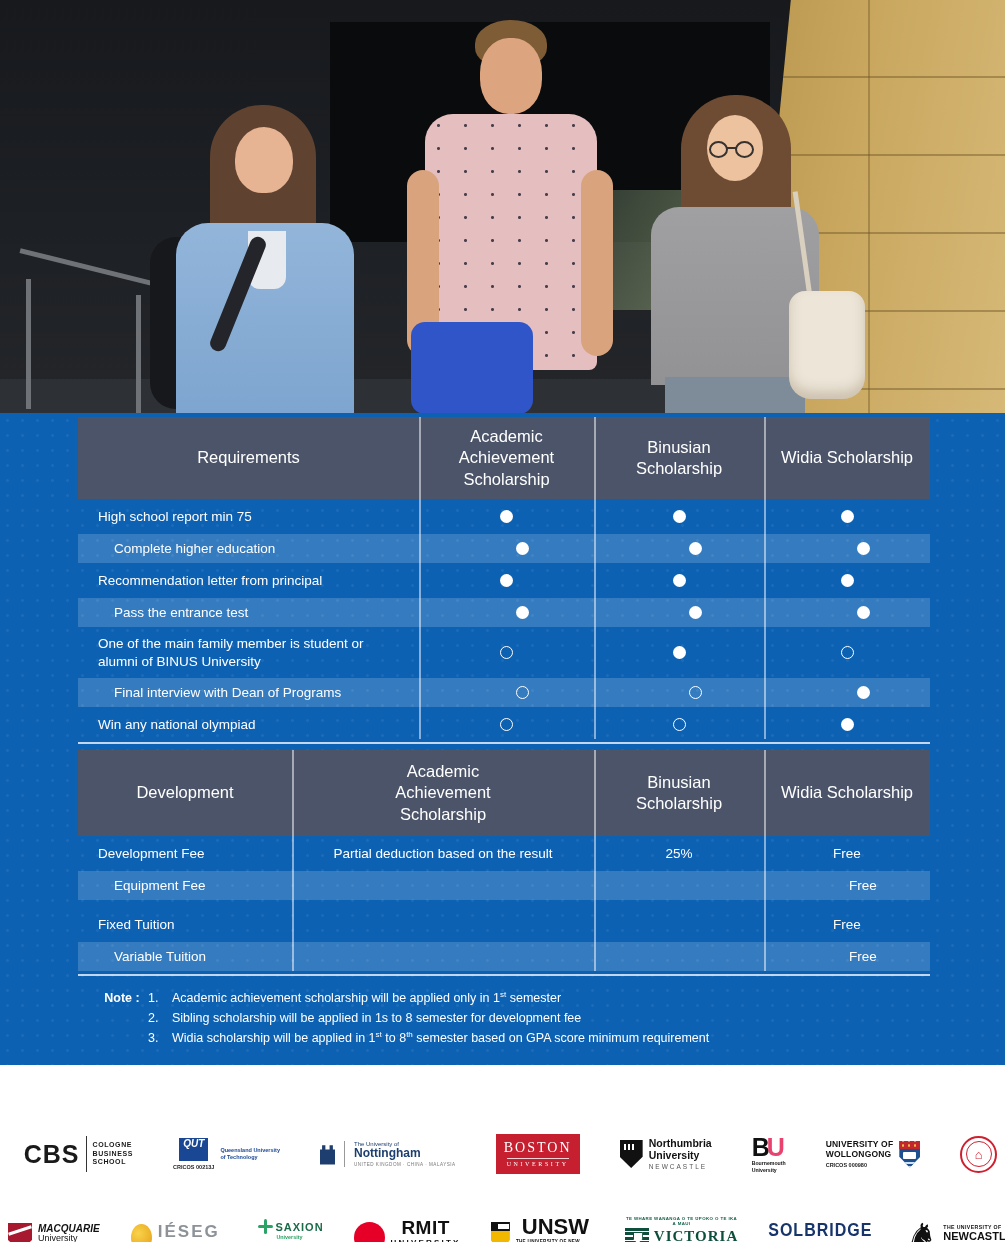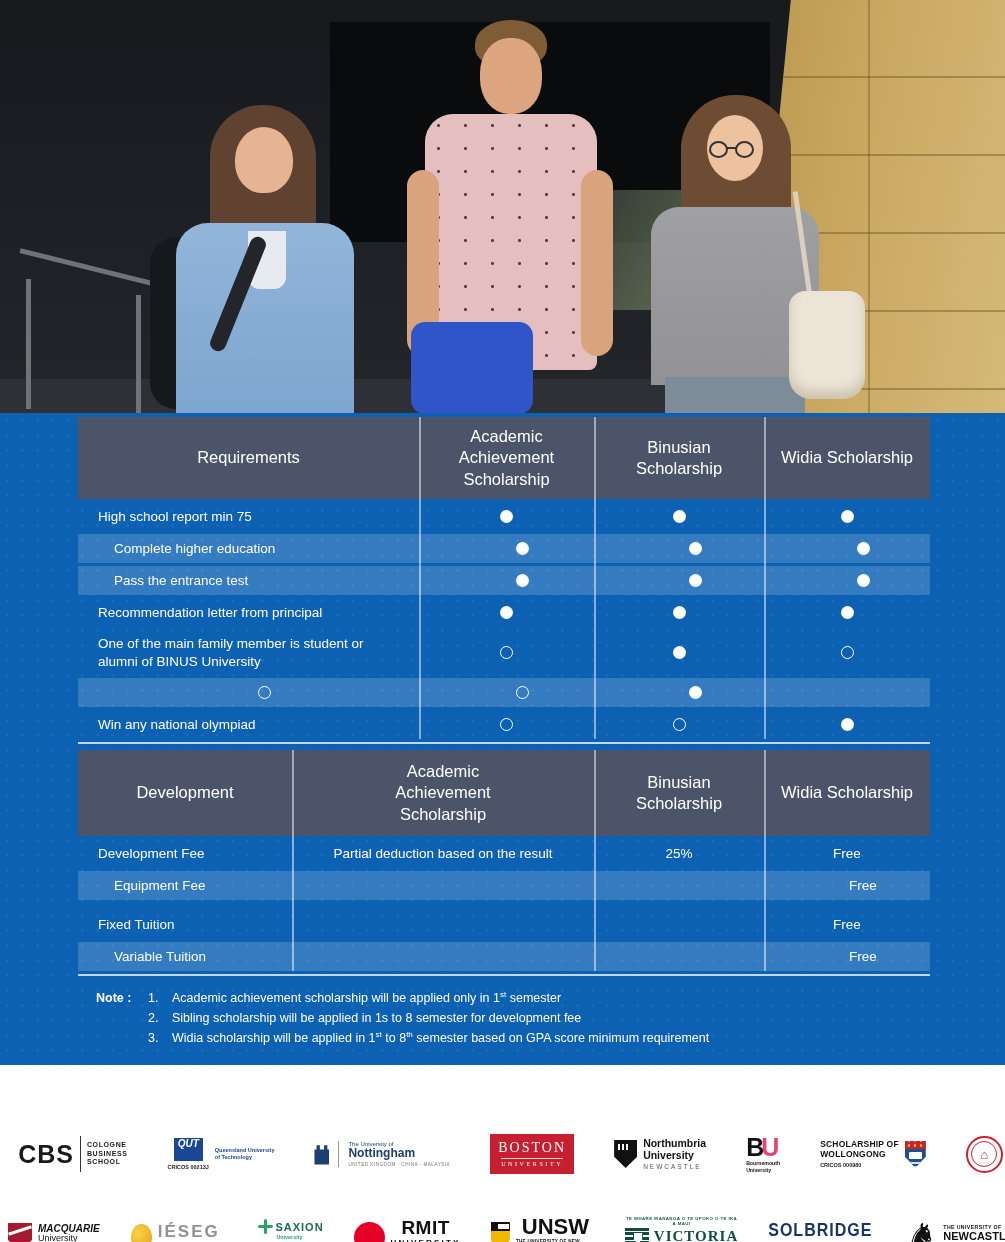--- a/index.html
+++ b/index.html
@@ -83,21 +83,21 @@
   .t-row .cc { display:flex; align-items:center; justify-content:center; }
   .t-row .val { text-align:center; padding:5px 4px; }
   .mk { width:13px; height:13px; border-radius:50%; display:inline-block; }
   .mk.filled { background:#fff; }
   .mk.open { border:1.7px solid #fff; }
   .endline { height:2px; background:rgba(255,255,255,.75); margin-top:3px; }
   .vline { position:absolute; top:0; bottom:5px; width:2px; background:rgba(255,255,255,.5); pointer-events:none; }
 
   
   .note { position:absolute; left:96px; top:575px; color:#fff; font-size:12.5px; line-height:1.6; display:flex; }
-  .note .note-label { font-weight:700; width:52px; flex:0 0 auto; }
+  .note .note-label { font-weight:700; width:52px; flex:0 0 auto;text-align:center; }
   .note ol { list-style:none; }
   .note li { display:flex; }
   .note li .n { width:24px; flex:0 0 auto; }
   .note sup { font-size:8px; vertical-align:super; }
 
   
   .footer { position:absolute; left:8px; top:1065px; width:1005px; height:177px; background:#fff;margin-top:35px; }
   .prow { display:flex; justify-content:center; align-items:center; }
   .prow1 { margin-top:26px; gap:40px; height:56px; }
   .prow2 { margin-top:24px; gap:30px; height:62px; }
@@ -271,57 +271,58 @@
             <div class="cc">
               <span class="mk filled"></span>
             </div>
             <div class="cc">
               <span class="mk filled"></span>
             </div>
             <div class="cc">
               <span class="mk filled"></span>
             </div>
           </div>
+          <div class="t-row">
+            <div class="lbl">Recommendation letter from principal</div>
+            <div class="cc">
+              <span class="mk filled"></span>
+            </div>
+            <div class="cc">
+              <span class="mk filled"></span>
+            </div>
+            <div class="cc">
+              <span class="mk filled"></span>
+            </div>
+          </div>
           <div class="t-row light">
             <div class="lbl">Pass the entrance test</div>
             <div class="cc">
               <span class="mk filled"></span>
             </div>
             <div class="cc">
               <span class="mk filled"></span>
             </div>
             <div class="cc">
               <span class="mk filled"></span>
             </div>
           </div>
           <div class="t-row">
-            <div class="lbl">Recommendation letter from principal</div>
-            <div class="cc">
-              <span class="mk filled"></span>
-            </div>
-            <div class="cc">
-              <span class="mk filled"></span>
-            </div>
-            <div class="cc">
-              <span class="mk filled"></span>
-            </div>
-          </div>
-          <div class="t-row">
             <div class="lbl">One of the main family member is student or alumni of BINUS University</div>
             <div class="cc">
               <span class="mk open"></span>
             </div>
             <div class="cc">
               <span class="mk filled"></span>
             </div>
             <div class="cc">
               <span class="mk open"></span>
             </div>
           </div>
           <div class="t-row light">
+            <div class="lbl">Final interview with Dean of Programs</div>
             <div class="cc">
               <span class="mk open"></span>
             </div>
             <div class="cc">
               <span class="mk open"></span>
             </div>
             <div class="cc">
               <span class="mk filled"></span>
             </div>
           </div>
@@ -468,21 +469,21 @@
             <span class="bmth-b">B</span>
             <span class="bmth-u">U</span>
           </span>
           <span class="bmth-sub">Bournemouth</span>
           <span class="bmth-sub">University</span>
         </span>
       </div>
 
       <div class="plogo">
         <span class="stack">
-          <span class="uow-name">SCHOLARSHIP OF</span>
+          <span class="uow-name">UNIVERSITY OF</span>
           <span class="uow-name">WOLLONGONG</span>
           <span class="cricos">CRICOS 000980</span>
         </span>
         <span class="uow-shield shield">
           <span class="top"></span>
             <span class="book"></span>
             <span class="waves"></span>
         </span>
       </div>
 

